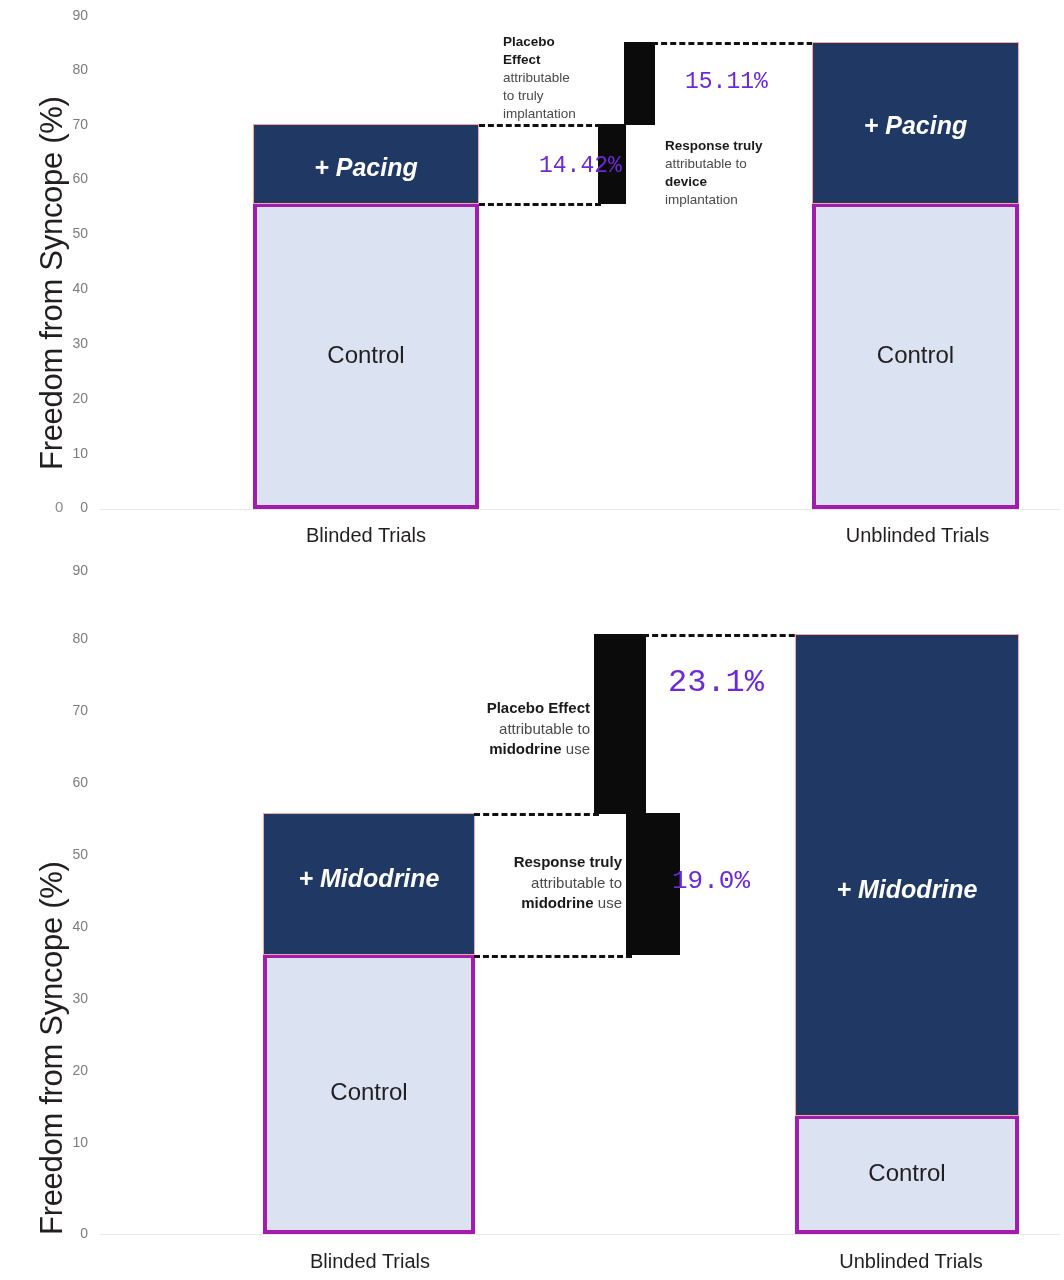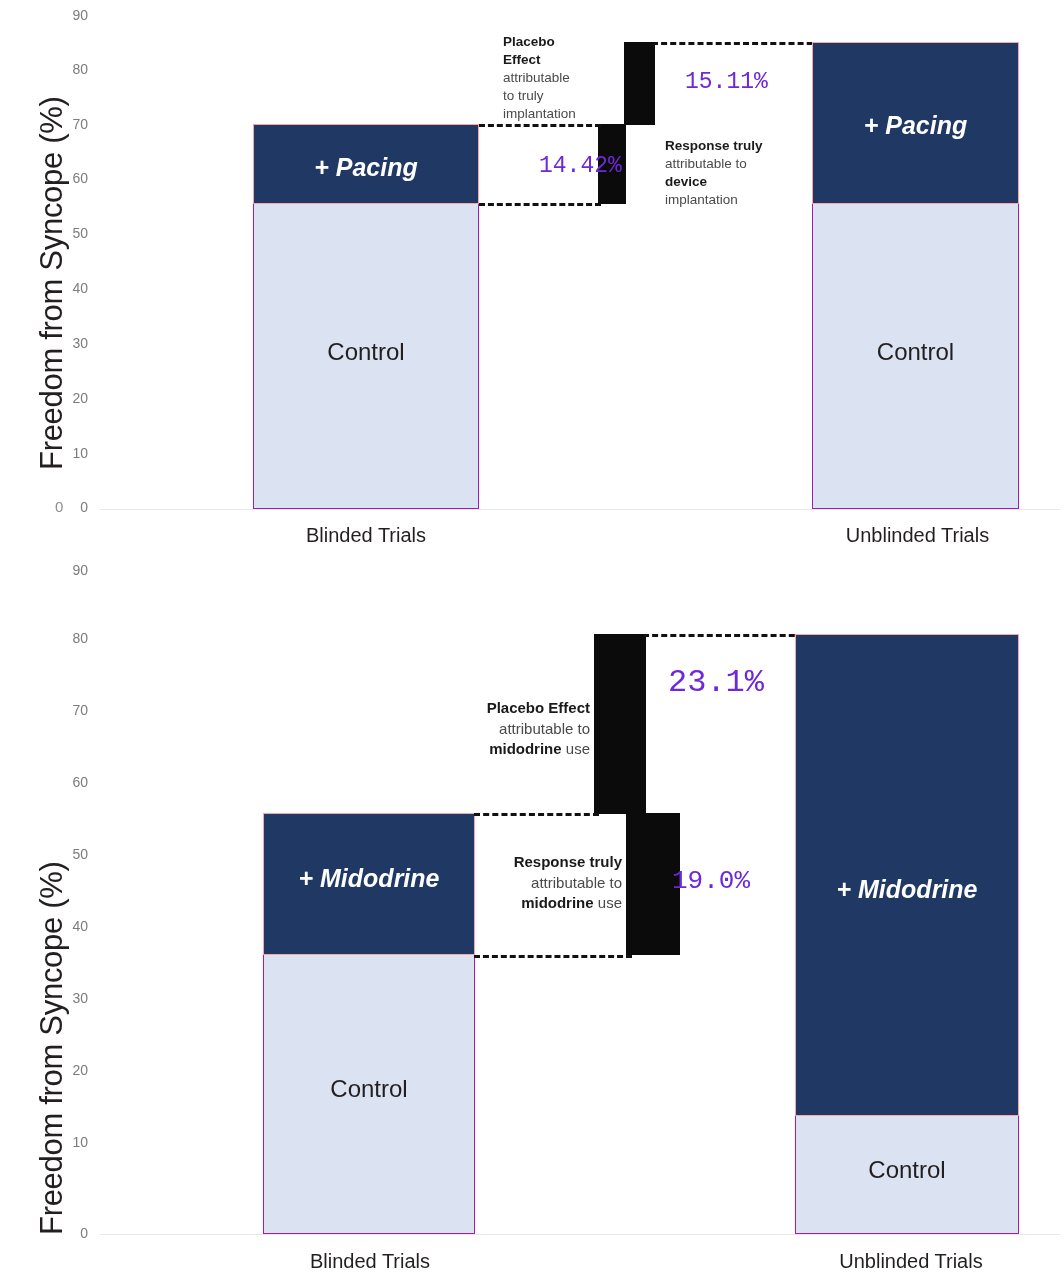--- a/index.html
+++ b/index.html
@@ -37,21 +37,21 @@
     font-size:14px;
     color:#7c7c80;
     line-height:1;
     font-family:"Liberation Sans", sans-serif;
   }
   .tickwrap{position:absolute;width:34px;}
 
   .axisline{position:absolute;height:1px;background:#e8e8ea;}
 
   .bar{position:absolute;box-sizing:border-box;}
-  .bar-control{background:#dbe2f1;border:1px solid #a21caf;}
+  .bar-control{background:#dbe2f1;border:4px solid #a21caf;}
   .bar-treat{background:#1f3864;border:1px solid #fca5a5;font-style:italic;}
   .bar-black{background:#0b0b0b;}
 
   .barlabel{
     position:absolute;left:0;right:0;text-align:center;
     pointer-events:none;
   }
   .lbl-treat{color:#ffffff;font-size:25px;font-weight:600;}
   .lbl-control{color:#231f20;font-size:24px;font-weight:400;}
 

